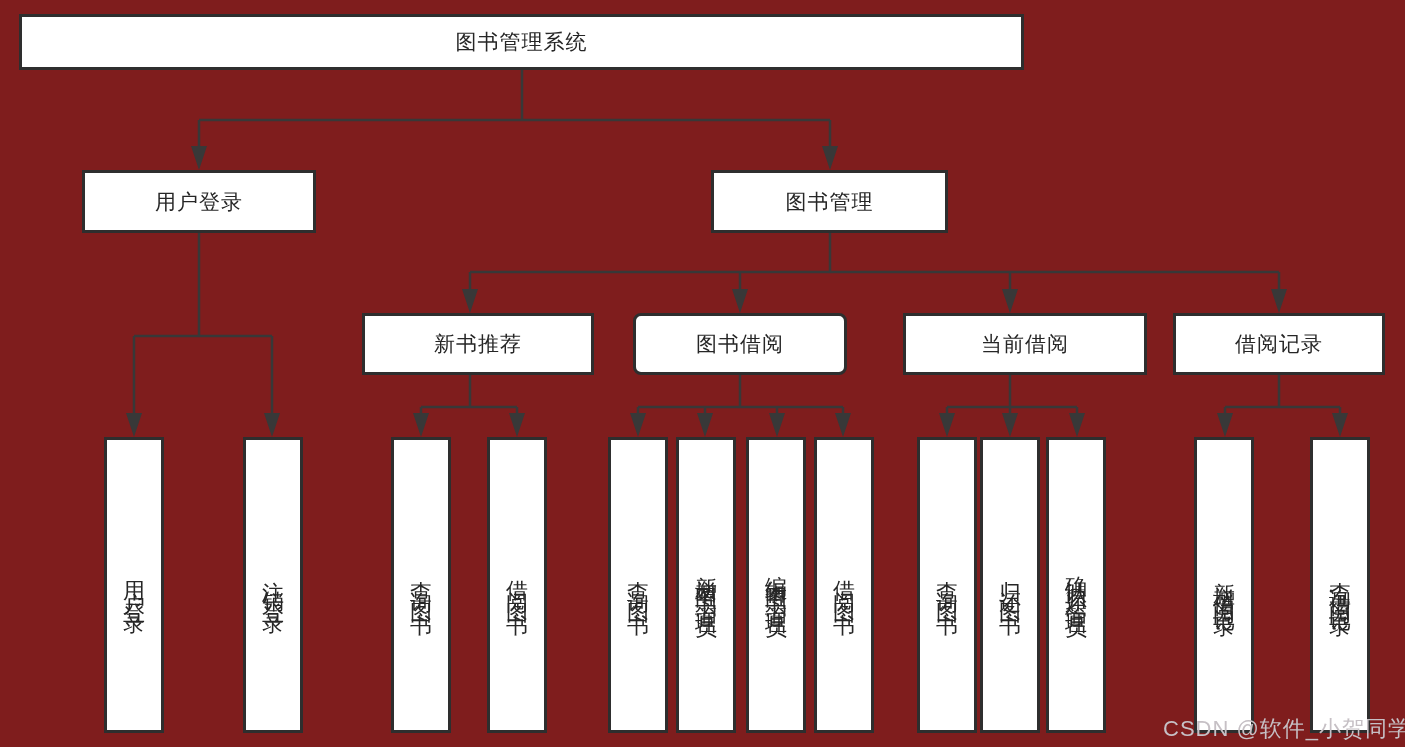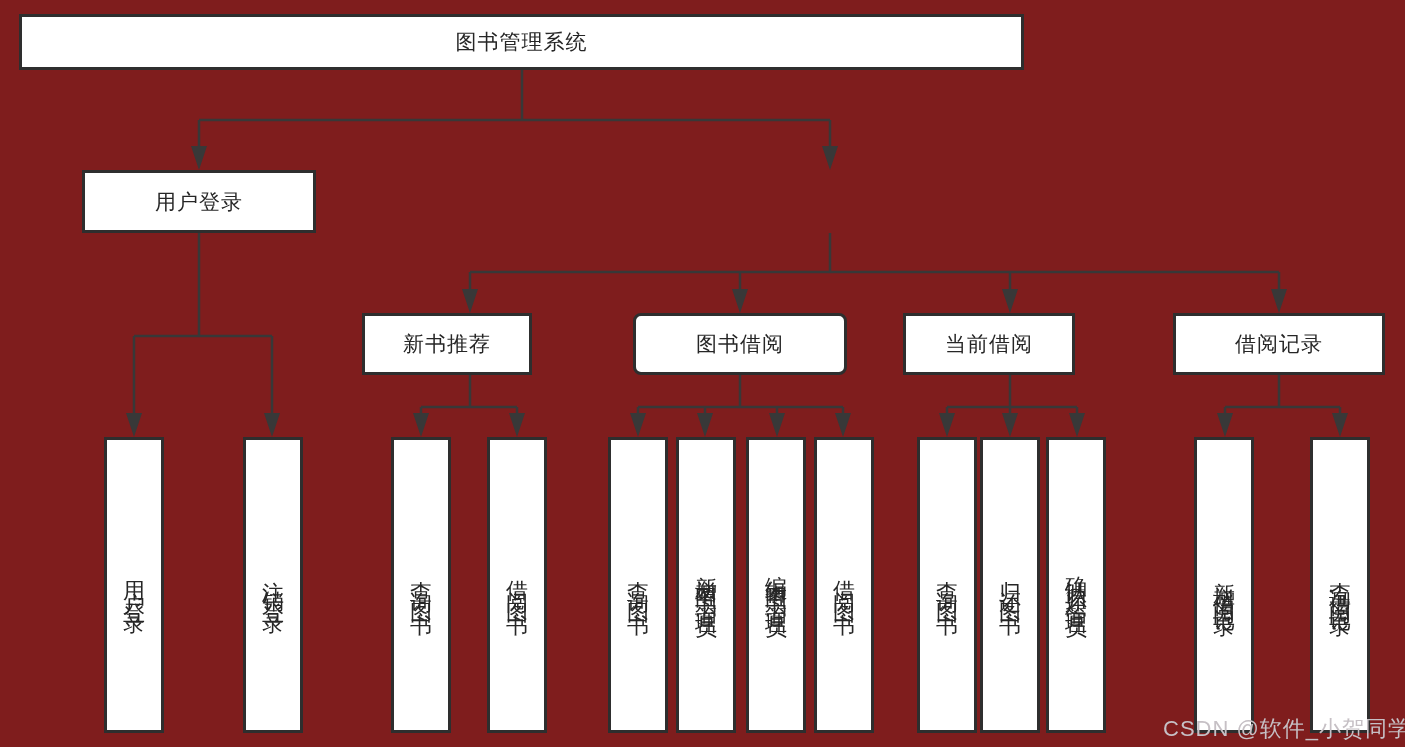--- a/index.html
+++ b/index.html
@@ -121,28 +121,31 @@
       <polygon points="1332,413 1348,413 1340,437" fill="#383838"></polygon>
     </svg>
 
   <div class="node hlabel" style="left:19px; top:14px; width:1005px; height:56px;">
     <span>图书管理系统</span>
   </div>
 
   <div class="node hlabel" style="left:82px; top:170px; width:234px; height:63px;">
     <span>用户登录</span>
   </div>
+  <div class="node hlabel" style="left:711px; top:170px; width:237px; height:63px;">
+    <span>图书管理</span>
+  </div>
 
-  <div class="node hlabel" style="left:362px; top:313px; width:170px; height:62px;">
+  <div class="node hlabel" style="left:362px; top:313px; width:232px; height:62px;">
     <span>新书推荐</span>
   </div>
   <div class="node hlabel" style="left:633px; top:313px; width:214px; height:62px;border-radius:8px;">
     <span>图书借阅</span>
   </div>
-  <div class="node hlabel" style="left:903px; top:313px; width:172px; height:62px;">
+  <div class="node hlabel" style="left:903px; top:313px; width:244px; height:62px;">
     <span>当前借阅</span>
   </div>
   <div class="node hlabel" style="left:1173px; top:313px; width:212px; height:62px;">
     <span>借阅记录</span>
   </div>
 
   <div class="node leaf" style="left:104px;">
     <span class="vtext" style="letter-spacing: 11px;">用户登录</span>
   </div>
   <div class="node leaf" style="left:243px;">

